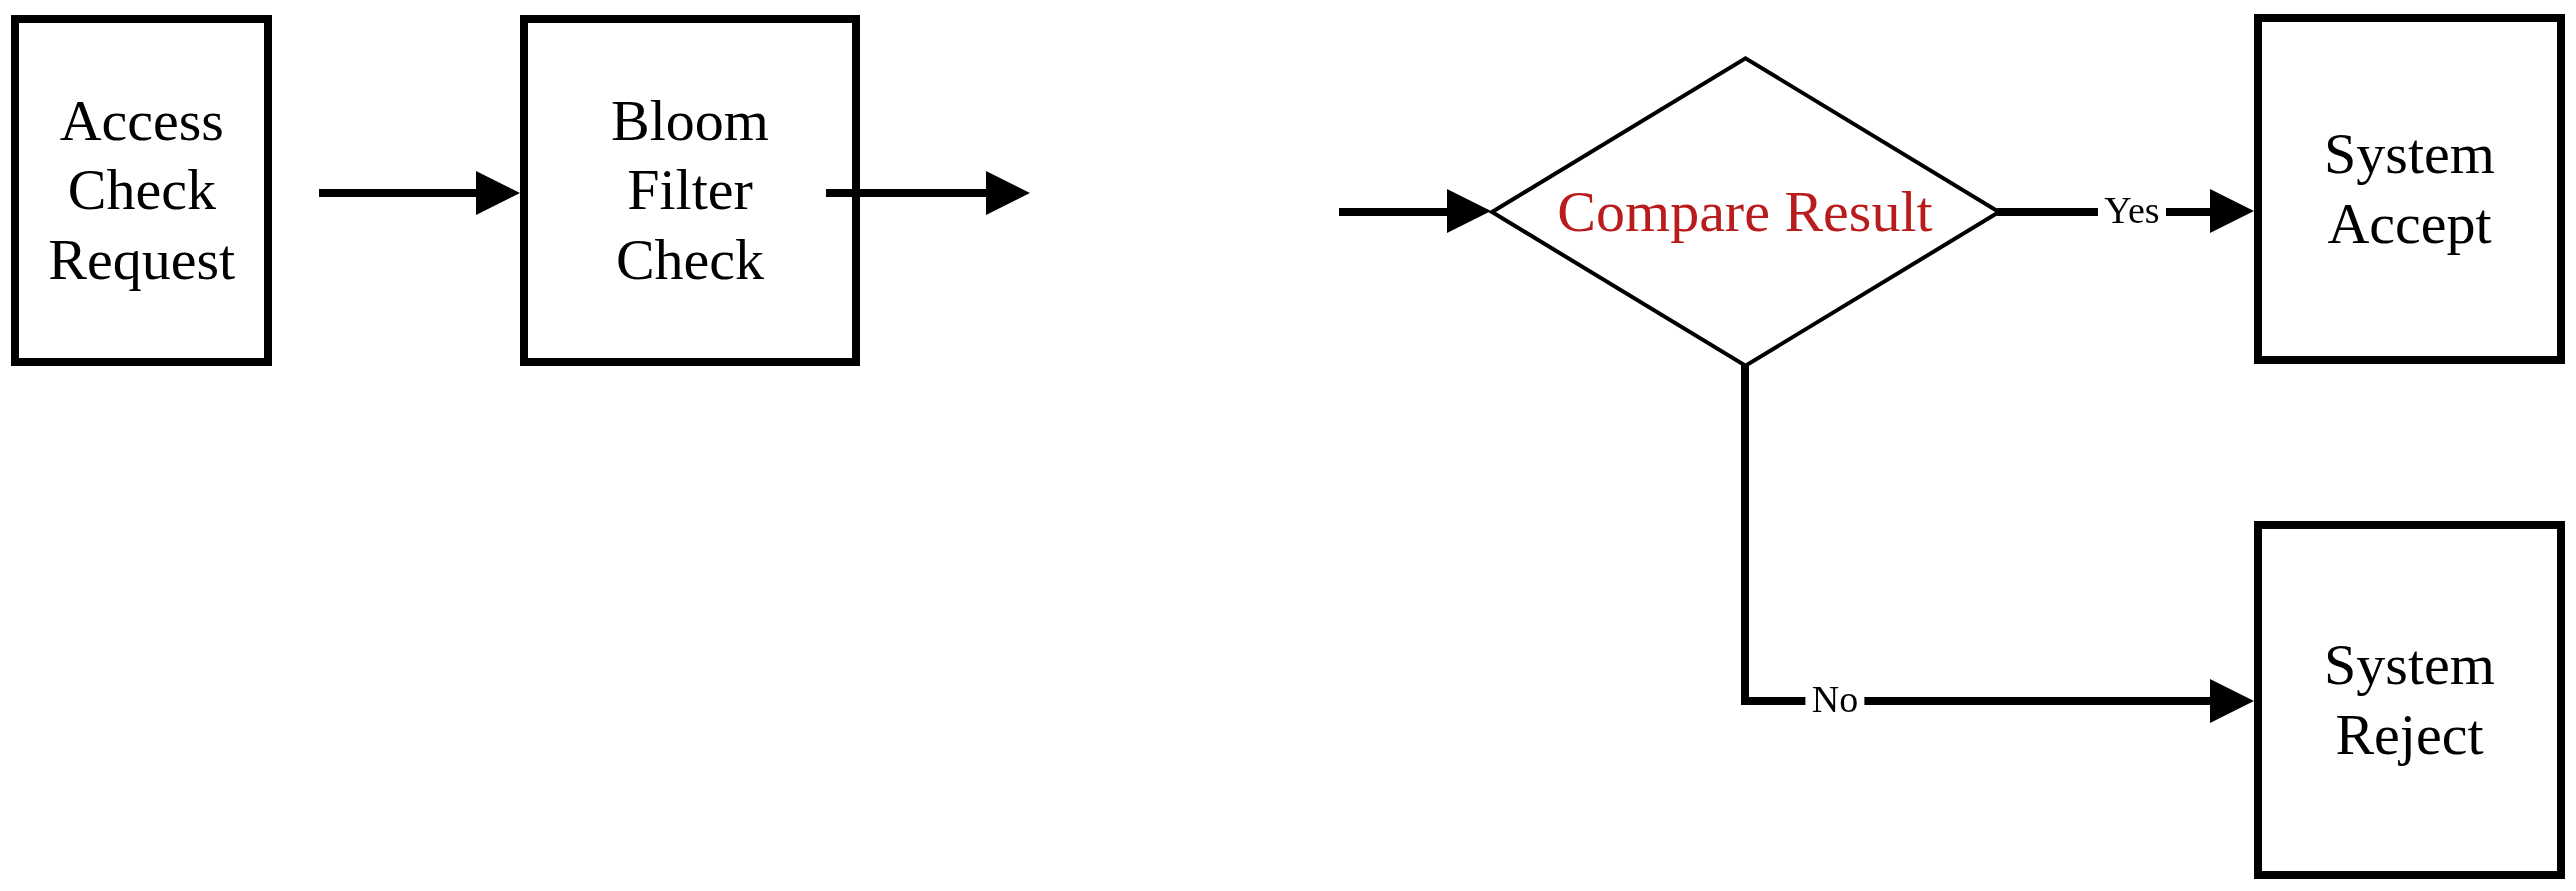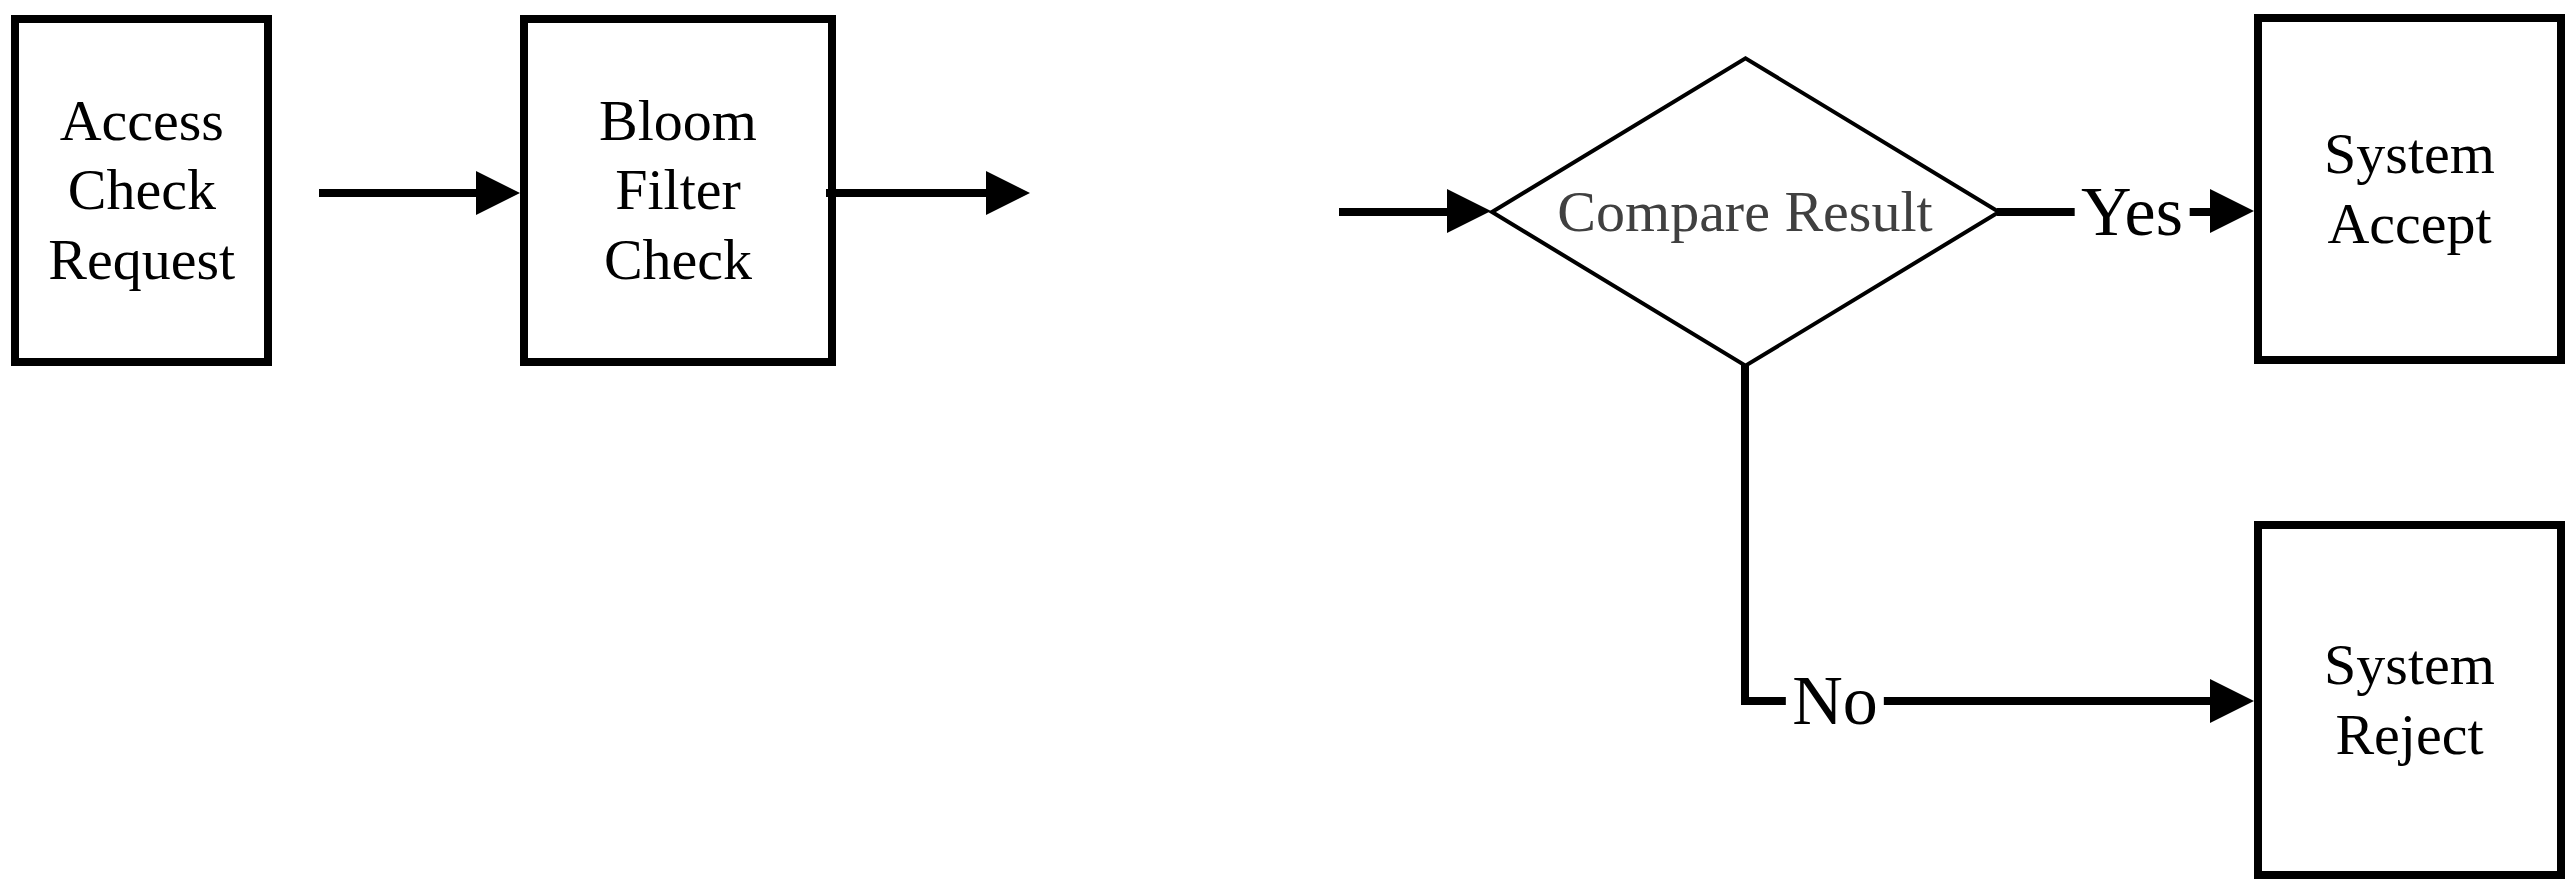--- a/index.html
+++ b/index.html
@@ -44,57 +44,57 @@
     stroke-width: 5;
   }
   .diamond-label {
     position: absolute;
     left: 1745px;
     top: 212px;
     transform: translate(-50%, -50%);
     font-size: 58px;
     line-height: 1.2;
     white-space: nowrap;
-    color: #404040;
+    color: #b91c1c;
   }
   .shaft {
     position: absolute;
     background: #000000;
   }
   .head {
     position: absolute;
     width: 0;
     height: 0;
     border-top: 22.5px solid transparent;
     border-bottom: 22.5px solid transparent;
     border-left: 44px solid #000000;
   }
   .edge-label {
     position: absolute;
     transform: translate(-50%, -50%);
-    font-size: 70px;
+    font-size: 38px;
     line-height: 1.1;
     background: #ffffff;
     padding: 0 6.4px;
     color: #000000;
     white-space: nowrap;
   }
 </style>
 </head>
 <body>
 
 <div class="stage">
 
   <div class="node" style="left:11.3px; top:14.5px; width:261px; height:351px;">
     <span class="node-label">Access
 Check
 Request</span>
   </div>
 
-  <div class="node" style="left:520px; top:14.5px; width:316px; height:351px;">
+  <div class="node" style="left:520px; top:14.5px; width:340px; height:351px;">
     <span class="node-label">Bloom
 Filter
 Check</span>
   </div>
 
 
   <div class="node" style="left:2254px; top:13.7px; width:311px; height:350px;">
     <span class="node-label">System
 Accept</span>
   </div>

